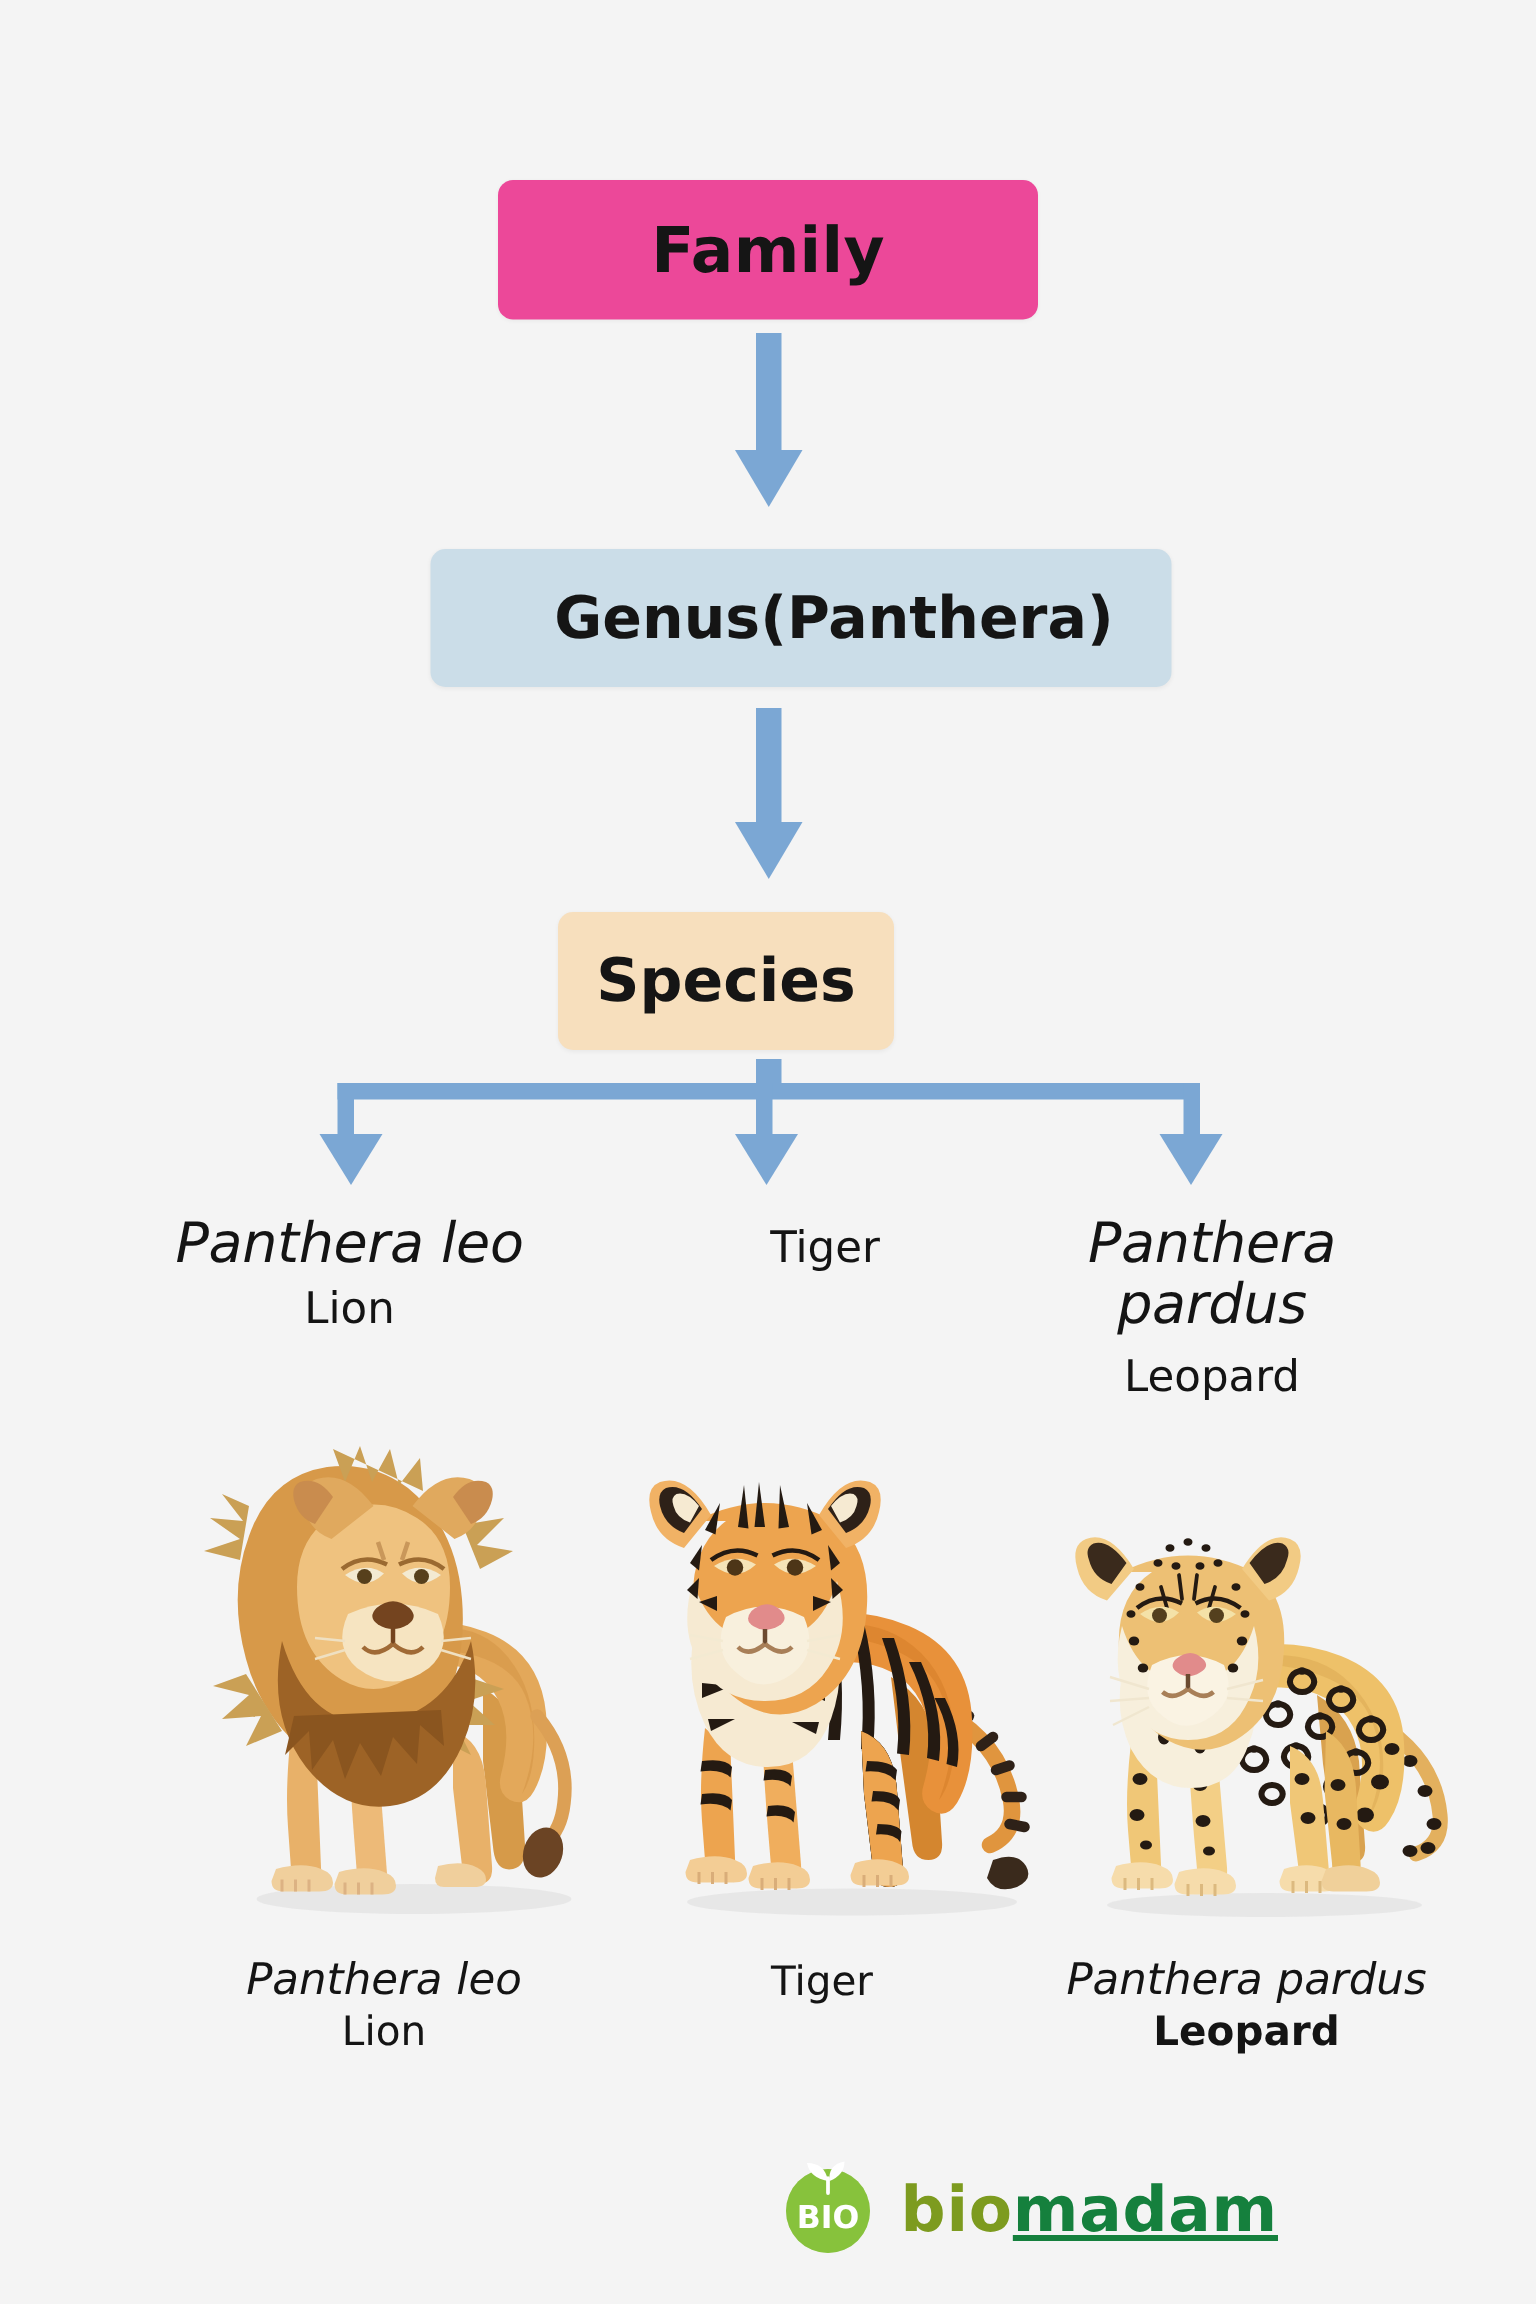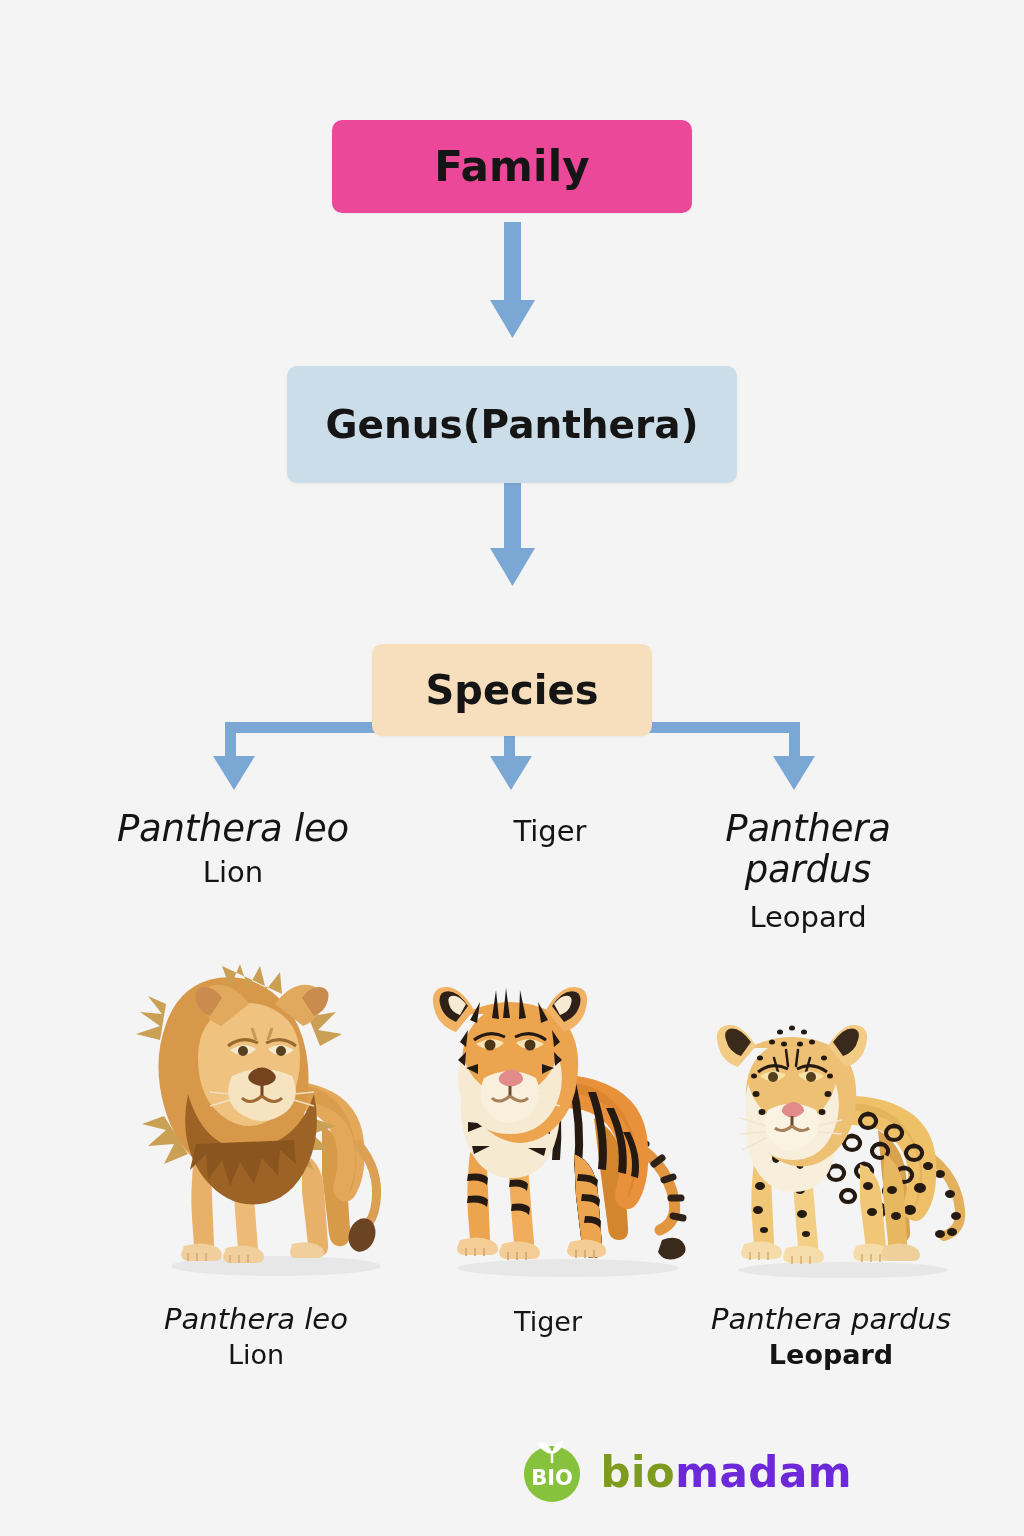--- a/index.html
+++ b/index.html
@@ -21,30 +21,31 @@
     box-shadow:0 1px 3px rgba(0,0,0,.05);
     white-space:nowrap;
   }
   #family-box{
     left:332px;top:120px;width:360px;height:93px;
     background:#ec4899;
     font-size:42px;font-weight:700;
     letter-spacing:.2px;
   }
   #genus-box{
-    left:287px;top:366px;width:450px;height:117px;
+    left:287px;top:366px;width:450px;height:92px;
     background:#cbdde8;
     font-size:39px;
+    padding-left:44px;
   }
   #genus-box .strong{font-weight:700;}
   #genus-box .ital{font-weight:600;}
   #species-box{
-    left:372px;top:608px;width:280px;height:92px;
+    left:372px;top:608px;width:224px;height:92px;
     background:#f7dfbd;
-    font-size:40px;font-weight:700;margin-top:36px;
+    font-size:40px;font-weight:700;
   }
 
   
   #connector-svg{position:absolute;left:0;top:0;width:1024px;height:800px;}
 
   
   .sp-label{
     position:absolute;
     text-align:center;
     color:#141414;
@@ -87,21 +88,21 @@
   #logo{
     position:absolute;left:0;top:1440px;width:852px;
     display:flex;align-items:center;justify-content:flex-end;gap:16px;
   }
   #logo-mark{width:64px;height:64px;display:block;}
   #logo-word{
     font-size:42px;font-weight:700;letter-spacing:.5px;
     font-family:"DejaVu Sans", sans-serif;
   }
   #logo-word .w1{color:#7d9b1f;}
-  #logo-word .w2{color:#6d28d9;}
+  #logo-word .w2{color:#15803d;text-decoration:underline;}
 </style>
 </head>
 <body>
 
 <div class="stage">
 
   <svg id="connector-svg" viewBox="0 0 1024 800" xmlns="http://www.w3.org/2000/svg">
 
     <g>
       <rect x="504" y="222" width="17" height="84" fill="#7ba7d4"></rect>

